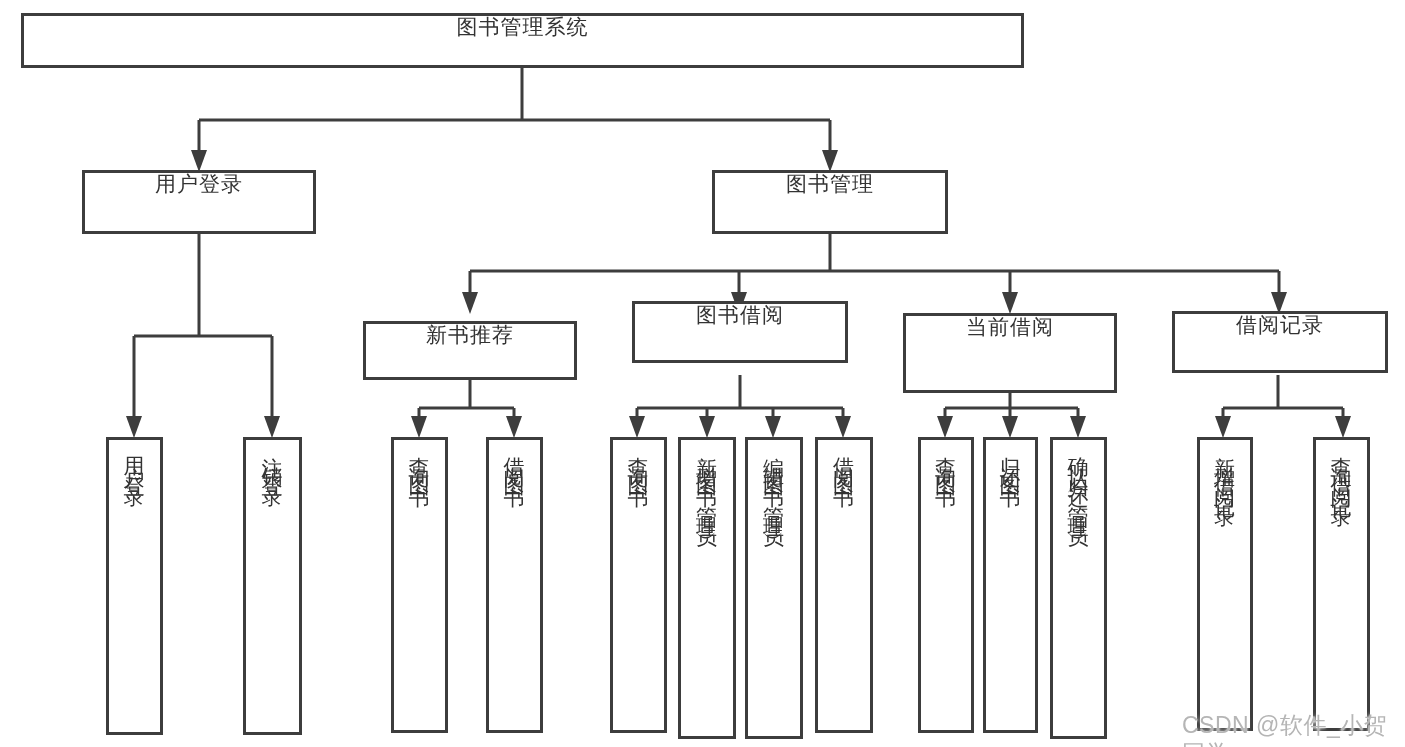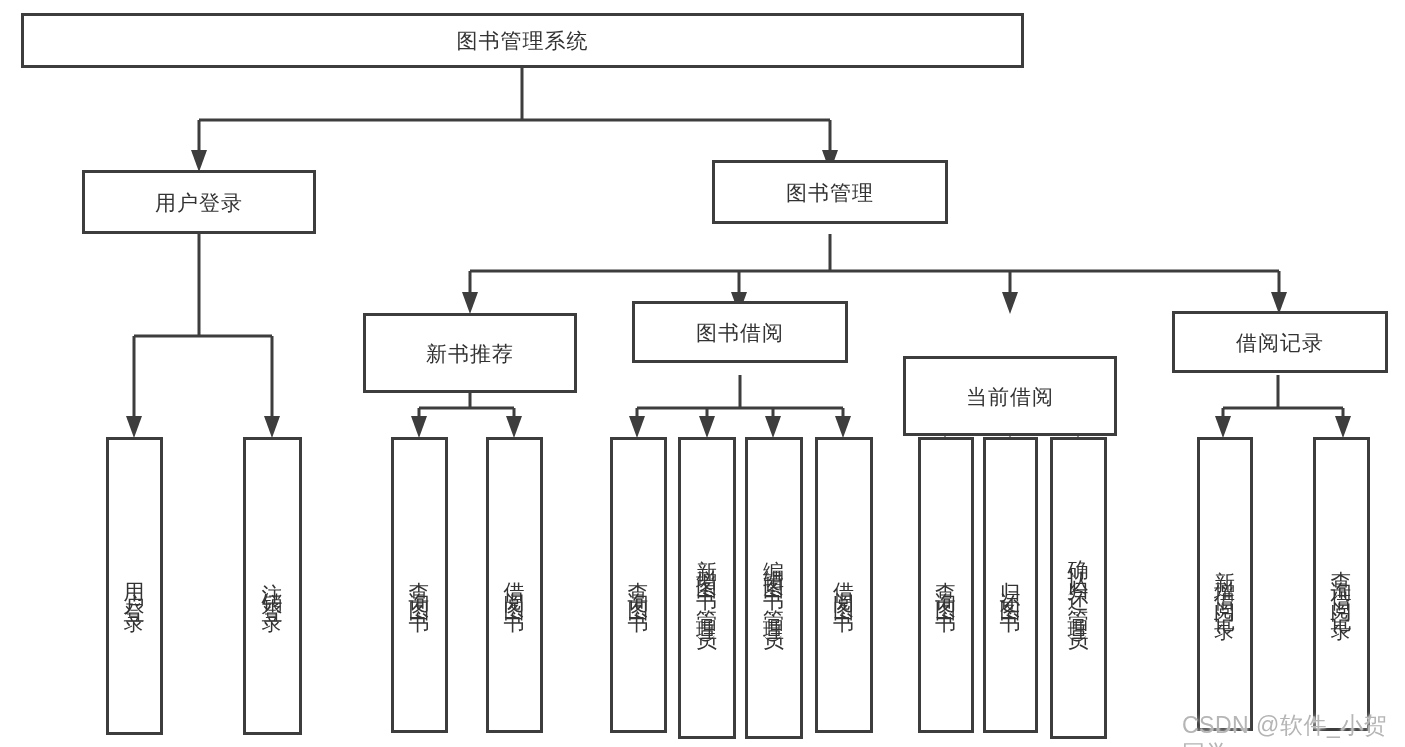--- a/index.html
+++ b/index.html
@@ -7,40 +7,40 @@
     width:1405px;height:747px;background:#ffffff;overflow:hidden;
     font-family:"Liberation Sans","DejaVu Sans",sans-serif;
   }
   .stage{position:relative;width:1405px;height:747px;background:#ffffff;}
   .connectors{position:absolute;left:0;top:0;z-index:1;}
   .ln{stroke:#3d3d3d;stroke-width:3;fill:none;}
   .arw{fill:#3d3d3d;stroke:none;}
   .box{
     position:absolute;box-sizing:border-box;background:#ffffff;
     border:3px solid #3d3d3d;color:#333333;font-size:21px;
-    display:flex;align-items:center;justify-content:center;
+    display:flex;align-items:flex-start;justify-content:center;
     z-index:2;white-space:nowrap;line-height:1;
   }
   .vbox span{
     writing-mode:vertical-rl;text-orientation:mixed;
     letter-spacing:10px;line-height:1;
   }
   .hbox span{letter-spacing:1px;}
   .watermark{
     position:absolute;left:1182px;top:712px;z-index:5;
     font-size:23px;color:#b5b5b5;letter-spacing:0.5px;line-height:1.2;
     text-shadow:0 1px 2px rgba(255,255,255,0.95), 0 0 4px rgba(255,255,255,0.8);
   }
   
   #b-root {left:21px;  top:13px;  width:1003px;height:55px;}
   #b-login{left:82px;  top:170px; width:234px; height:64px;}
-  #b-mgmt {left:712px; top:160px; width:236px; height:64px;}
-  #b-nb   {left:363px; top:313px; width:214px; height:80px;}
+  #b-mgmt {left:712px; top:170px; width:236px; height:64px;}
+  #b-nb   {left:363px; top:321px; width:214px; height:59px;}
   #b-bb   {left:632px; top:301px; width:216px; height:62px;}
-  #b-cb   {left:903px; top:313px; width:214px; height:80px;margin-top:43px;}
+  #b-cb   {left:903px; top:313px; width:214px; height:80px;}
   #b-br   {left:1172px;top:311px; width:216px; height:62px;}
   #l-1 {left:106px; top:437px;width:57px;height:298px;}
   #l-2 {left:243px; top:437px;width:59px;height:298px;}
   #l-3 {left:391px; top:437px;width:57px;height:296px;}
   #l-4 {left:486px; top:437px;width:57px;height:296px;}
   #l-5 {left:610px; top:437px;width:57px;height:296px;}
   #l-6 {left:678px; top:437px;width:58px;height:302px;}
   #l-7 {left:745px; top:437px;width:58px;height:302px;}
   #l-8 {left:815px; top:437px;width:58px;height:296px;}
   #l-9 {left:918px; top:437px;width:56px;height:296px;}

